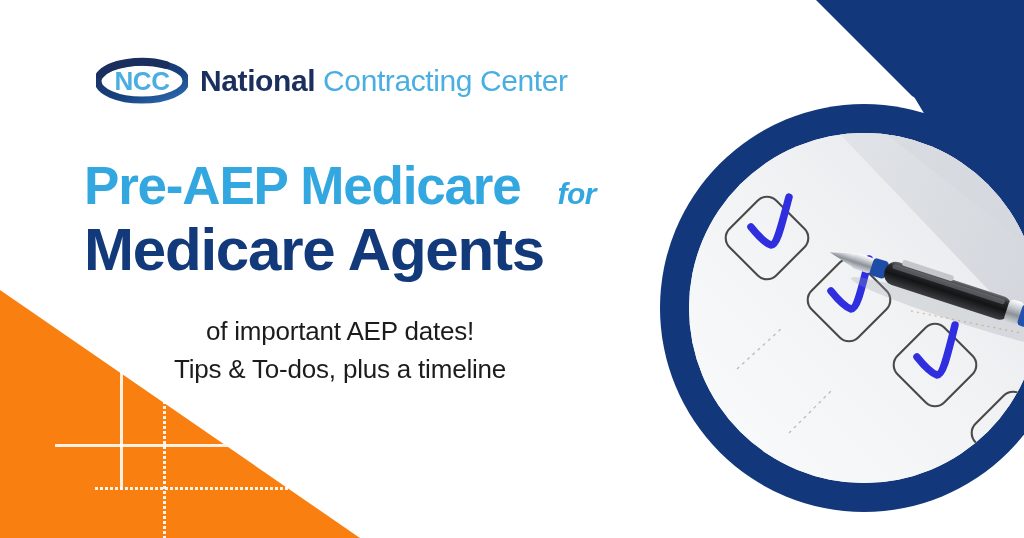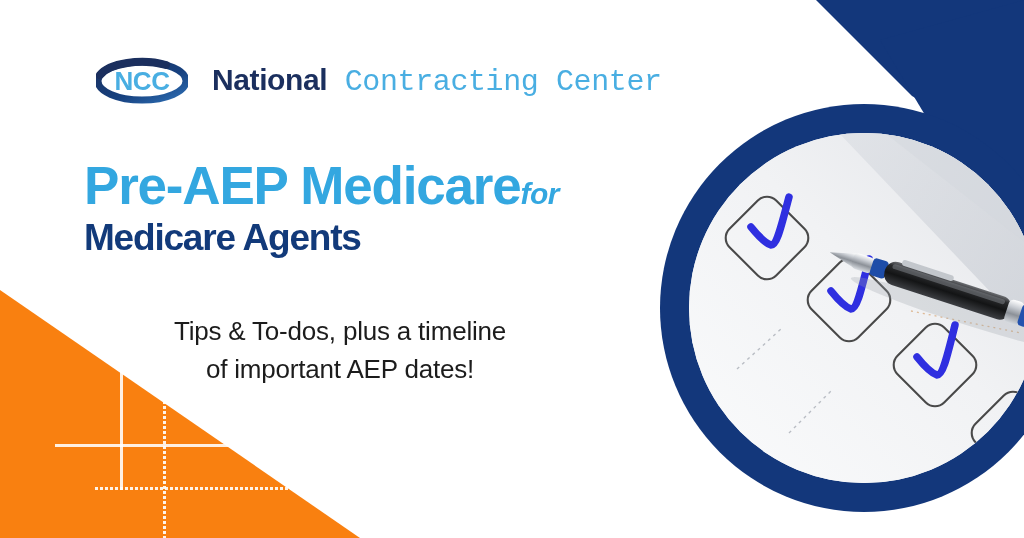--- a/index.html
+++ b/index.html
@@ -69,31 +69,31 @@
     background-repeat: repeat-x;
   }
 
   
   .logo-row {
     position: absolute;
     left: 96px;
     top: 57px;
     display: flex;
     align-items: center;
-    gap: 24px;
+    gap: 12px;
   }
   .logo-mark { display: block; }
   .logo-wordmark {
     font-size: 30px;
     letter-spacing: -0.4px;
     white-space: nowrap;
     line-height: 1;
   }
   .wm-bold { font-weight: bold; color: #1B2F5E; text-align: center; }
-  .wm-light { font-weight: normal; color: #49AEE2; font-family: Liberation Mono, monospace; }
+  .wm-light { font-weight: normal; color: #49AEE2; }
 
   
   .headline {
     position: absolute;
     left: 84px;
     top: 158px;
     width: 600px;
   }
   .hl-line1 {
     font-size: 53px;
@@ -102,23 +102,24 @@
     line-height: 1.04;
     letter-spacing: -1.2px;
     white-space: nowrap;
   }
   .hl-for {
     font-size: 30px;
     font-style: italic;
     font-weight: bold;
     color: #33A7E0;
     letter-spacing: -0.5px;
+    margin-left: 37px;
   }
   .hl-line2 {
-    font-size: 37px;
+    font-size: 60px;
     font-weight: bold;
     color: #123A7A;
     line-height: 1.04;
     letter-spacing: -1.2px;
     margin-top: 6px;
     white-space: nowrap;
   }
 
   .subhead {
     position: absolute;
@@ -192,22 +193,22 @@
   </div>
 
   <div class="headline">
     <div class="hl-line1">
       <span>Pre-AEP Medicare</span><span class="hl-for">for</span>
     </div>
     <div class="hl-line2">Medicare Agents</div>
   </div>
 
   <div class="subhead">
+    <div>of important AEP dates!</div>
     <div>Tips &amp; To-dos, plus a timeline</div>
-    <div>of important AEP dates!</div>
   </div>
 
   <div class="photo-circle">
     <div class="photo-inner">
       <svg class="paper-svg" width="350" height="350" viewBox="0 0 350 350" xmlns="http://www.w3.org/2000/svg" aria-hidden="true">
         <defs>
           <linearGradient id="paperA" x1="0" y1="1" x2="1" y2="0">
             <stop offset="0%" stop-color="#FAFBFC"></stop>
             <stop offset="55%" stop-color="#F1F2F4"></stop>
             <stop offset="100%" stop-color="#E2E4E8"></stop>

